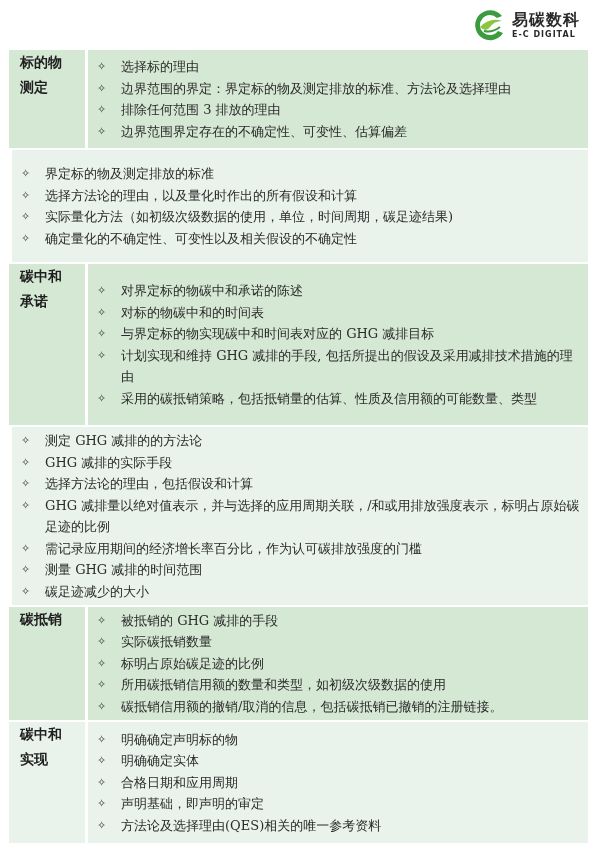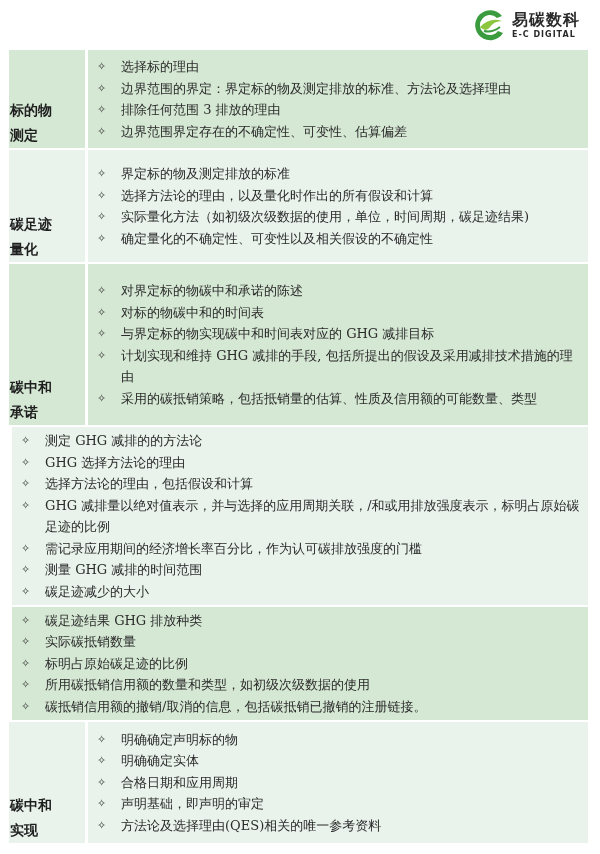--- a/index.html
+++ b/index.html
@@ -7,21 +7,21 @@
          font-family:"DejaVu Serif","Liberation Serif",serif; color:#222; }
   .logo { position:absolute; left:472px; top:6px; width:112px; height:38px; display:flex; align-items:center; }
   .logo svg { width:36px; height:36px; flex:none; }
   .logo-text { margin-left:4px; display:flex; flex-direction:column; line-height:1; }
   .logo-cn { font-family:"DejaVu Sans","Liberation Sans",sans-serif; font-weight:bold; font-size:16px; color:#2a2a2a; letter-spacing:1px; }
   .logo-en { font-family:"DejaVu Sans","Liberation Sans",sans-serif; font-weight:bold; font-size:8px; color:#2a2a2a; letter-spacing:1px; margin-top:3px; }
   .table { position:absolute; left:9px; top:50px; width:579px; }
   .row { display:flex; margin-bottom:2px; }
   .row.green .cell { background:#d5e8d4; }
   .row.light .cell { background:#e9f3ec; }
-  .label { width:76px; flex:none; display:flex; align-items:flex-end; padding-left:1px; box-sizing:border-box;
+  .label { width:76px; flex:none; display:flex; align-items:flex-start; padding-left:11px; box-sizing:border-box;
            font-family:"DejaVu Sans","Liberation Sans",sans-serif; font-weight:bold; font-size:14px; line-height:25px; color:#1f1f1f; }
   .gap { width:3px; flex:none; background:#fff; }
   .content { flex:1; padding:8px 6px 8px 9px; box-sizing:border-box; }
   .item { display:flex; font-size:13px; line-height:21.5px; color:#2b2b2b; }
   .bullet { width:24px; flex:none; font-family:"DejaVu Sans",sans-serif; font-size:11px; color:#333; }
   .text { flex:1; }
 </style>
 </head>
 <body>
 
@@ -60,26 +60,20 @@
           <span class="bullet">✧</span>
           <span class="text">排除任何范围 3 排放的理由</span>
         </div>
         <div class="item">
           <span class="bullet">✧</span>
           <span class="text">边界范围界定存在的不确定性、可变性、估算偏差</span>
         </div>
       </div>
     </div>
     <div class="row light" style="height: 112px;">
-      <div class="cell label">
-        <div>
-          <div>碳足迹</div>
-          <div>量化</div>
-        </div>
-      </div>
       <div class="gap"></div>
       <div class="cell content" style="display: flex; flex-direction: column; justify-content: center;">
         <div class="item">
           <span class="bullet">✧</span>
           <span class="text">界定标的物及测定排放的标准</span>
         </div>
         <div class="item">
           <span class="bullet">✧</span>
           <span class="text">选择方法论的理由，以及量化时作出的所有假设和计算</span>
         </div>
@@ -126,21 +120,21 @@
     </div>
     <div class="row light" style="height: 178px;">
       <div class="gap"></div>
       <div class="cell content" style="display: flex; flex-direction: column; justify-content: center;">
         <div class="item">
           <span class="bullet">✧</span>
           <span class="text">测定 GHG 减排的的方法论</span>
         </div>
         <div class="item">
           <span class="bullet">✧</span>
-          <span class="text">GHG 选择方法论的理由</span>
+          <span class="text">GHG 减排的实际手段</span>
         </div>
         <div class="item">
           <span class="bullet">✧</span>
           <span class="text">选择方法论的理由，包括假设和计算</span>
         </div>
         <div class="item">
           <span class="bullet">✧</span>
           <span class="text">GHG 减排量以绝对值表示，并与选择的应用周期关联，/和或用排放强度表示，标明占原始碳足迹的比例</span>
         </div>
         <div class="item">
@@ -151,25 +145,30 @@
           <span class="bullet">✧</span>
           <span class="text">测量 GHG 减排的时间范围</span>
         </div>
         <div class="item">
           <span class="bullet">✧</span>
           <span class="text">碳足迹减少的大小</span>
         </div>
       </div>
     </div>
     <div class="row green" style="height: 113px;">
-      <div class="gap"></div>
-      <div class="cell content" style="display: flex; flex-direction: column; justify-content: center;">
-        <div class="item">
-          <span class="bullet">✧</span>
-          <span class="text">碳足迹结果 GHG 排放种类</span>
+      <div class="cell label">
+        <div>
+          <div>碳抵销</div>
+        </div>
+      </div>
+      <div class="gap"></div>
+      <div class="cell content" style="display: flex; flex-direction: column; justify-content: center;">
+        <div class="item">
+          <span class="bullet">✧</span>
+          <span class="text">被抵销的 GHG 减排的手段</span>
         </div>
         <div class="item">
           <span class="bullet">✧</span>
           <span class="text">实际碳抵销数量</span>
         </div>
         <div class="item">
           <span class="bullet">✧</span>
           <span class="text">标明占原始碳足迹的比例</span>
         </div>
         <div class="item">

